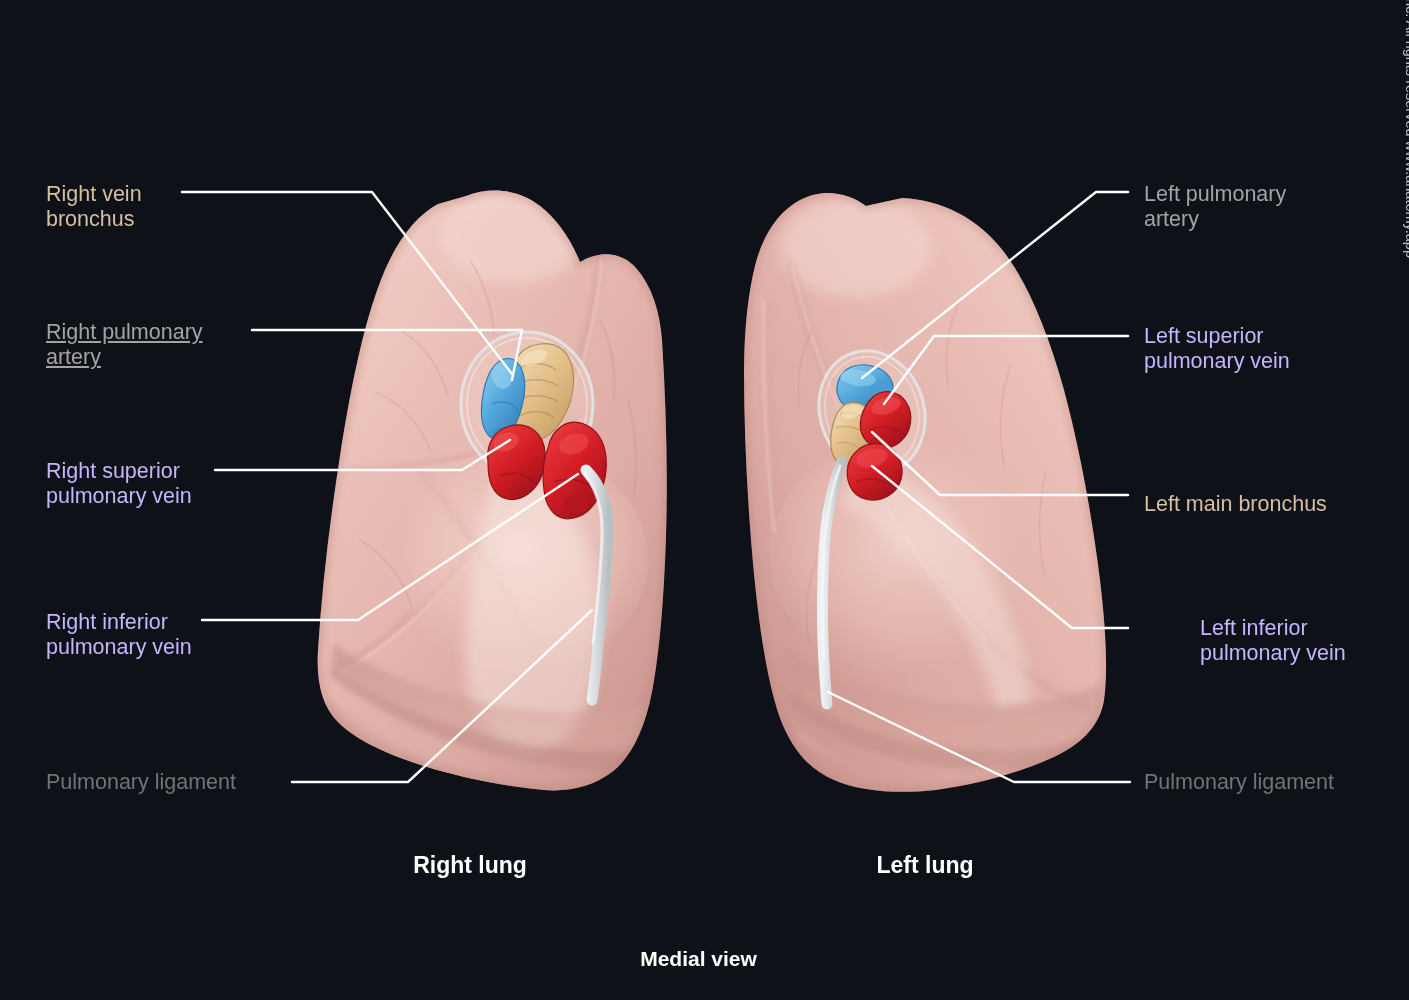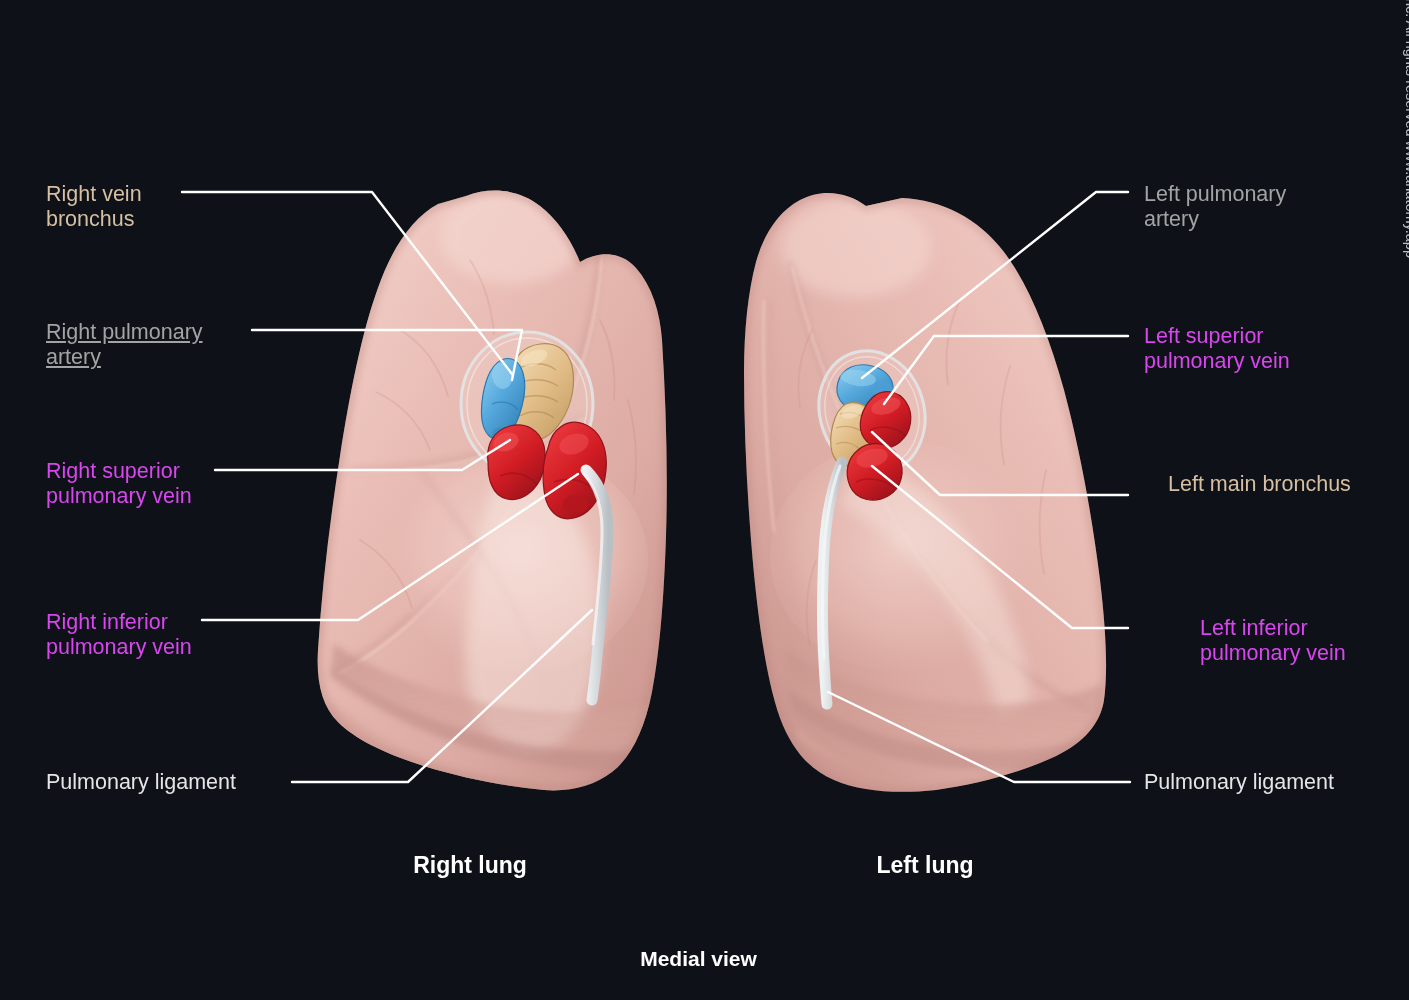--- a/index.html
+++ b/index.html
@@ -33,22 +33,22 @@
     font-weight: 700;
     color: #ffffff;
     letter-spacing: .2px;
   }
   .lbl {
     font-size: 21.5px;
     font-weight: 500;
   }
   .c-bronchus { color: #d6bfa2; }
   .c-artery   { color: #a3a3a3; }
-  .c-vein     { color: #d946ef; }
-  .c-white    { color: #e5e5e5; }
+  .c-vein     { color: #c4b5fd; }
+  .c-white    { color: #737373; }
   #view-label {
     left: 0; right: 12px; top: 947px;
     text-align: center;
     font-size: 21px;
     font-weight: 700;
     color: #ffffff;
   }
   #copyright {
     position: absolute;
     right: 6px;
@@ -393,21 +393,21 @@
   <div class="txt lbl c-vein" style="left:46px; top:459px;">Right superior
 pulmonary vein</div>
   <div class="txt lbl c-vein" style="left:46px; top:610px;">Right inferior
 pulmonary vein</div>
   <div class="txt lbl c-white" style="left:46px; top:770px;">Pulmonary ligament</div>
 
   <div class="txt lbl c-artery" style="left:1144px; top:182px;">Left pulmonary
 artery</div>
   <div class="txt lbl c-vein" style="left:1144px; top:324px;">Left superior
 pulmonary vein</div>
-  <div class="txt lbl c-bronchus" style="left:1144px; top:472px;margin-left:24px;">Left main bronchus</div>
+  <div class="txt lbl c-bronchus" style="left:1144px; top:492px;">Left main bronchus</div>
   <div class="txt lbl c-vein" style="left:1200px; top:616px;">Left inferior
 pulmonary vein</div>
   <div class="txt lbl c-white" style="left:1144px; top:770px;">Pulmonary ligament</div>
 
   <div id="view-label" class="txt">Medial view</div>
 
   <div id="copyright">Copyrights @ 2022 Anatomy Next, Inc. All rights reserved www.anatomy.app</div>
 
 
 </div>

